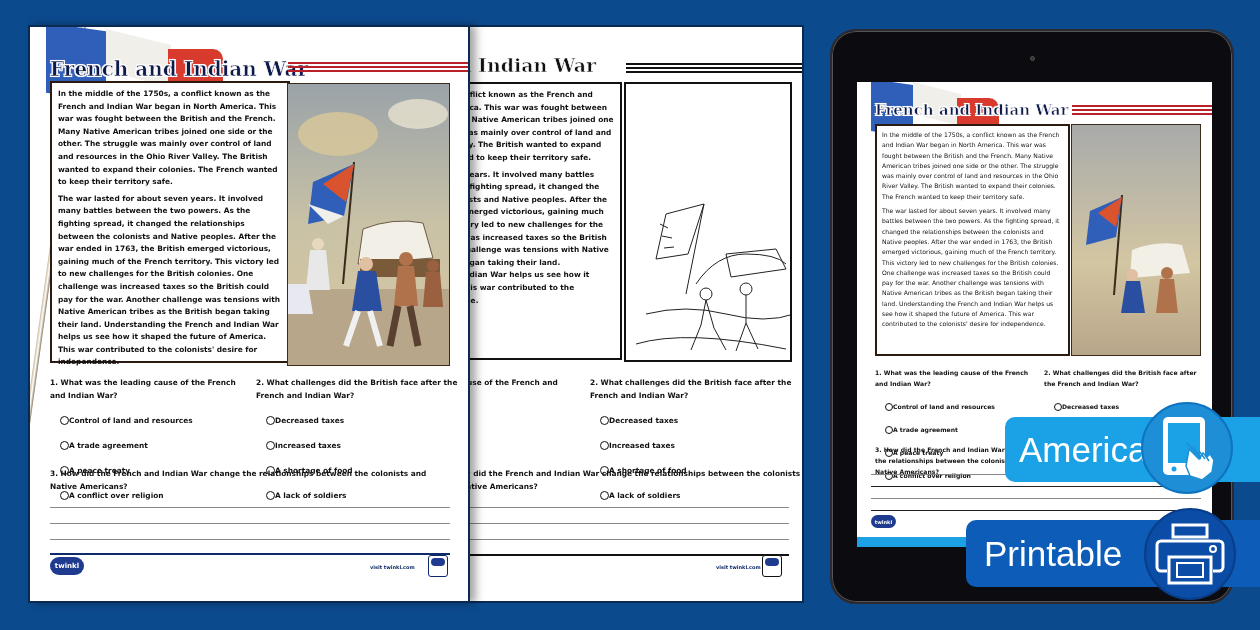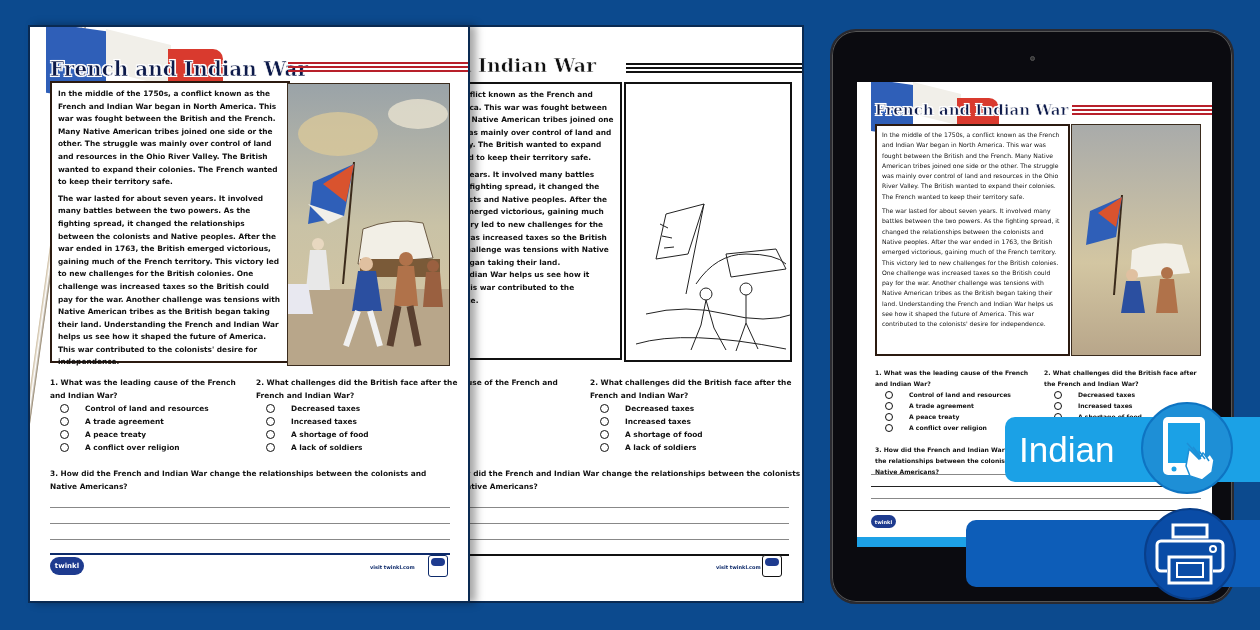--- a/index.html
+++ b/index.html
@@ -19,21 +19,21 @@
   .title { position: absolute; font-family: "DejaVu Serif", serif; font-weight: bold; color: #0d1a4a;
            -webkit-text-stroke: 0.6px #fff; text-shadow: 0 0 2px #fff, 1px 1px 0 #fff, -1px -1px 0 #fff, 1px -1px 0 #fff, -1px 1px 0 #fff; white-space: nowrap; }
   .stripes { position: absolute; height: 11px; }
   .stripes span { display:block; height: 2px; margin-bottom: 2px; }
 
   .textbox { position: absolute; border: 2px solid #2b1a10; background:#fff; padding: 5px 6px; font-size: 7.4px; line-height: 12.6px; color:#111; font-weight: bold; }
   .textbox p + p { margin-top: 4px; }
   .picture { position: absolute; overflow: hidden; border: 1px solid #3a2b1d; }
 
   .qcol { position: absolute; font-size: 7.4px; line-height: 13px; color:#111; font-weight:bold; }
-  .opt { display:flex; align-items:center; gap: 16px; margin-left: 10px; margin-top: 0; }
+  .opt { display:flex; align-items:center; gap: 0; margin-left: 10px; margin-top: 12px; }
   .radio { width: 9px; height: 9px; border: 1.5px solid #111; border-radius: 50%; flex: none; background:#fff; }
 
   .line { position: absolute; height: 1px; background: #888; }
   .footer-bar { position: absolute; height: 2px; background: #0d2a6a; }
   .twinkl-logo { position: absolute; background: #1e3b8f; color:#fff; font-size: 7px; font-weight:bold; border-radius: 10px; display:flex; align-items:center; justify-content:center;text-align:right; }
   .visit { position: absolute; font-size: 5px; color:#0d2a6a; font-weight:bold; }
   .badge-sm { position:absolute; width: 20px; height: 22px; border: 1px solid #0d2a6a; border-radius: 3px; background:#fff; }
   .badge-sm::before { content:""; position:absolute; left:2px; top:2px; width:14px; height:8px; border-radius:5px; background:#1e3b8f; }
 
   .tablet { position: absolute; left: 830px; top: 29px; width: 404px; height: 575px; background: #0b0b10; border-radius: 26px; border: 2px solid #2a2a30; box-shadow: 0 0 0 1px #555 inset; }
@@ -284,33 +284,34 @@
     <div class="line" style="left:14px; top:392px; width:330px;"></div>
     <div class="line" style="left:14px; top:404px; width:330px; background:#222;"></div>
     <div class="line" style="left:14px; top:416px; width:330px;"></div>
     <div class="line" style="left:14px; top:428px; width:330px; background:#222;"></div>
     <div class="twinkl-logo" style="left:14px; top:433px; width:25px; height:13px; font-size:5px;">twinkl</div>
     <div class="screen-bottom"></div>
   </div>
 </div>
 
 <div class="badge digital">
-  <span class="lbl">Indian</span>
+  <span class="lbl">America</span>
   <div class="circle">
     <svg width="64" height="70" viewBox="0 0 64 70">
       <rect x="8" y="4" width="42" height="58" rx="5" fill="#fff"></rect>
       <rect x="13" y="10" width="32" height="40" fill="#1ba1e6"></rect>
       <circle cx="19" cy="56" r="2.5" fill="#1ba1e6"></circle>
       <path d="M34 36 l10 10 l4 -6 l4 4 l3 -3 l4 6 l-2 12 l-10 8 l-12 -4 l-4 -10 z" fill="#fff" stroke="#1e8fd6" stroke-width="1.5"></path>
       <path d="M32 30 l14 16 M38 34 l8 10 M44 38 l6 8 M50 42 l4 6" stroke="#1e8fd6" stroke-width="1.5"></path>
     </svg>
   </div>
 </div>
 
 <div class="badge printable">
+  <span class="lbl">Printable</span>
   <div class="circle">
     <svg width="70" height="62" viewBox="0 0 70 62">
       <rect x="18" y="2" width="34" height="12" fill="none" stroke="#fff" stroke-width="3"></rect>
       <path d="M6 18 h58 a4 4 0 0 1 4 4 v22 a4 4 0 0 1 -4 4 h-6 M12 48 h-6 a4 4 0 0 1 -4 -4 v-22 a4 4 0 0 1 4 -4" fill="none" stroke="#fff" stroke-width="3"></path>
       <rect x="14" y="34" width="42" height="26" fill="none" stroke="#fff" stroke-width="3"></rect>
       <rect x="22" y="40" width="26" height="14" fill="none" stroke="#fff" stroke-width="2"></rect>
       <circle cx="58" cy="26" r="3" fill="none" stroke="#fff" stroke-width="2"></circle>
     </svg>
   </div>
 </div>

